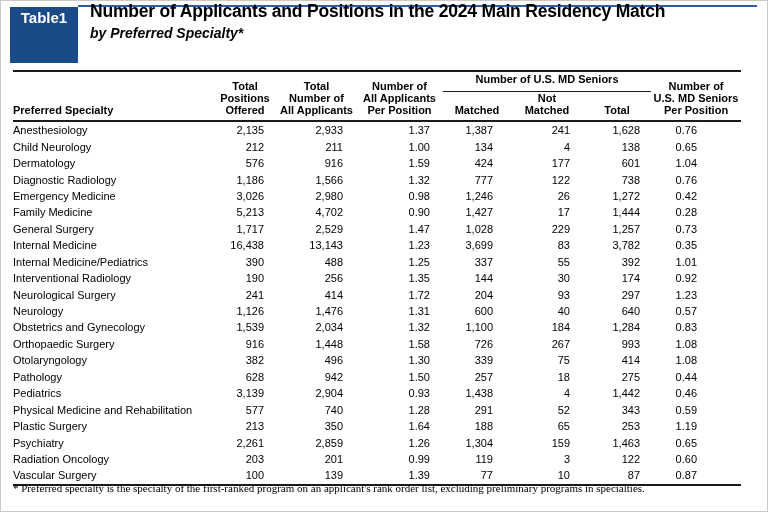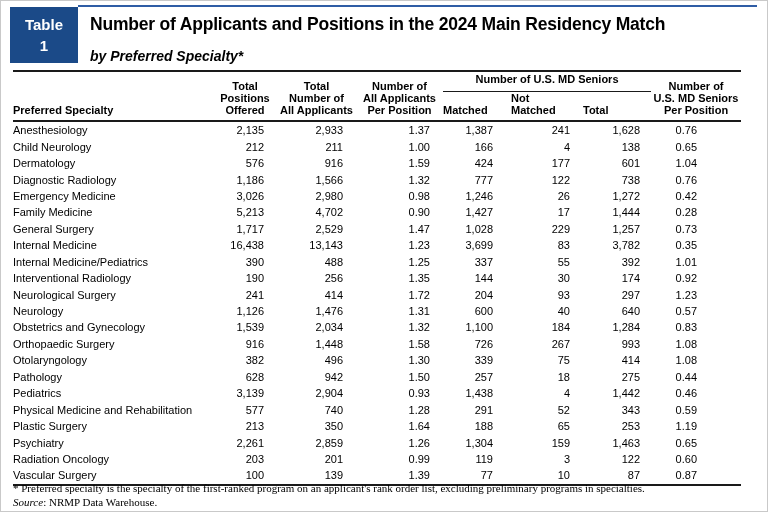--- a/index.html
+++ b/index.html
@@ -7,39 +7,39 @@
     width:768px;height:512px;position:relative;background:#ffffff;
     font-family:"Liberation Sans", sans-serif;color:#000;
     box-shadow:inset 0 0 0 1px #c9c9c9;overflow:hidden;
   }
   :root{--brand-blue:#1b4a88;--line-blue:#2f5da5;--rule:#1a1a1a;}
 
   .top-line{position:absolute;left:78px;top:5px;width:679px;height:2px;background:var(--line-blue);}
   .table-box{
     position:absolute;left:10px;top:7px;width:68px;height:56px;background:var(--brand-blue);
     color:#fff;font-weight:bold;font-size:15px;line-height:21px;text-align:center;
-    display:flex;flex-direction:column;justify-content:center;
+    display:flex;justify-content:center;
   }
-  .title-block{position:absolute;left:90px;top:13px;width:660px;}
+  .title-block{position:absolute;left:90px;top:0;width:660px;}
   .title{font-size:17.5px;font-weight:bold;margin:0;line-height:22px;letter-spacing:-0.2px;}
-  .subtitle{font-size:14px;font-weight:bold;font-style:italic;margin:12px 0 0 0;line-height:18px;}
+  .subtitle{font-size:14px;font-weight:bold;font-style:italic;margin:2px 0 0 0;line-height:18px;}
 
   table.match{
     position:absolute;left:13px;top:70px;width:728px;table-layout:fixed;
     border-collapse:collapse;border-top:2px solid var(--rule);border-bottom:2px solid var(--rule);
   }
   thead{border-bottom:2px solid var(--rule);}
   th{font-size:11px;font-weight:bold;padding:0;line-height:12px;white-space:pre-line;}
   th.hl{text-align:left;vertical-align:bottom;padding-bottom:4px;}
   th.hc{text-align:center;vertical-align:bottom;padding-bottom:4px;}
   th.group-h{
     text-align:center;vertical-align:bottom;height:13px;padding-bottom:6px;
     border-bottom:1px solid var(--rule);
   }
-  th.sub{height:24px;vertical-align:bottom;padding-bottom:4px;text-align:left;}
+  th.sub{height:24px;vertical-align:bottom;padding-bottom:4px;text-align:center;}
   td{font-size:11px;padding:0;height:16.45px;vertical-align:middle;overflow:hidden;}
   td.c1{text-align:left;}
   td.num{text-align:right;}
   td.c2{padding-right:13px;} td.c3{padding-right:13px;} td.c4{padding-right:13px;margin-top:9px;}
   td.c5{padding-right:18px;} td.c6{padding-right:13px;} td.c7{padding-right:11px;}
   td.c8{padding-right:44px;margin-top:8px;}
 
   .footnotes{position:absolute;left:13px;top:481px;width:742px;font-size:11px;line-height:14px;font-family:Liberation Serif, serif;}
   .footnotes .src-label{font-style:italic;}
 </style>
@@ -102,21 +102,21 @@
     <td class="num c5">1,387</td>
     <td class="num c6">241</td>
     <td class="num c7">1,628</td>
     <td class="num c8">0.76</td>
   </tr>
       <tr>
     <td class="c1">Child Neurology</td>
     <td class="num c2">212</td>
     <td class="num c3">211</td>
     <td class="num c4">1.00</td>
-    <td class="num c5">166</td>
+    <td class="num c5">134</td>
     <td class="num c6">4</td>
     <td class="num c7">138</td>
     <td class="num c8">0.65</td>
   </tr>
       <tr>
     <td class="c1">Dermatology</td>
     <td class="num c2">576</td>
     <td class="num c3">916</td>
     <td class="num c4">1.59</td>
     <td class="num c5">424</td>
@@ -312,14 +312,13 @@
     <td class="num c5">77</td>
     <td class="num c6">10</td>
     <td class="num c7">87</td>
     <td class="num c8">0.87</td>
   </tr>
     </tbody>
 </table>
 
 <div class="footnotes">
   <div>* Preferred specialty is the specialty of the first-ranked program on an applicant's rank order list, excluding preliminary programs in specialties.</div>
-  <div><span class="src-label">Source</span><span>: NRMP Data Warehouse.</span></div>
 </div>
 
 </body></html>

